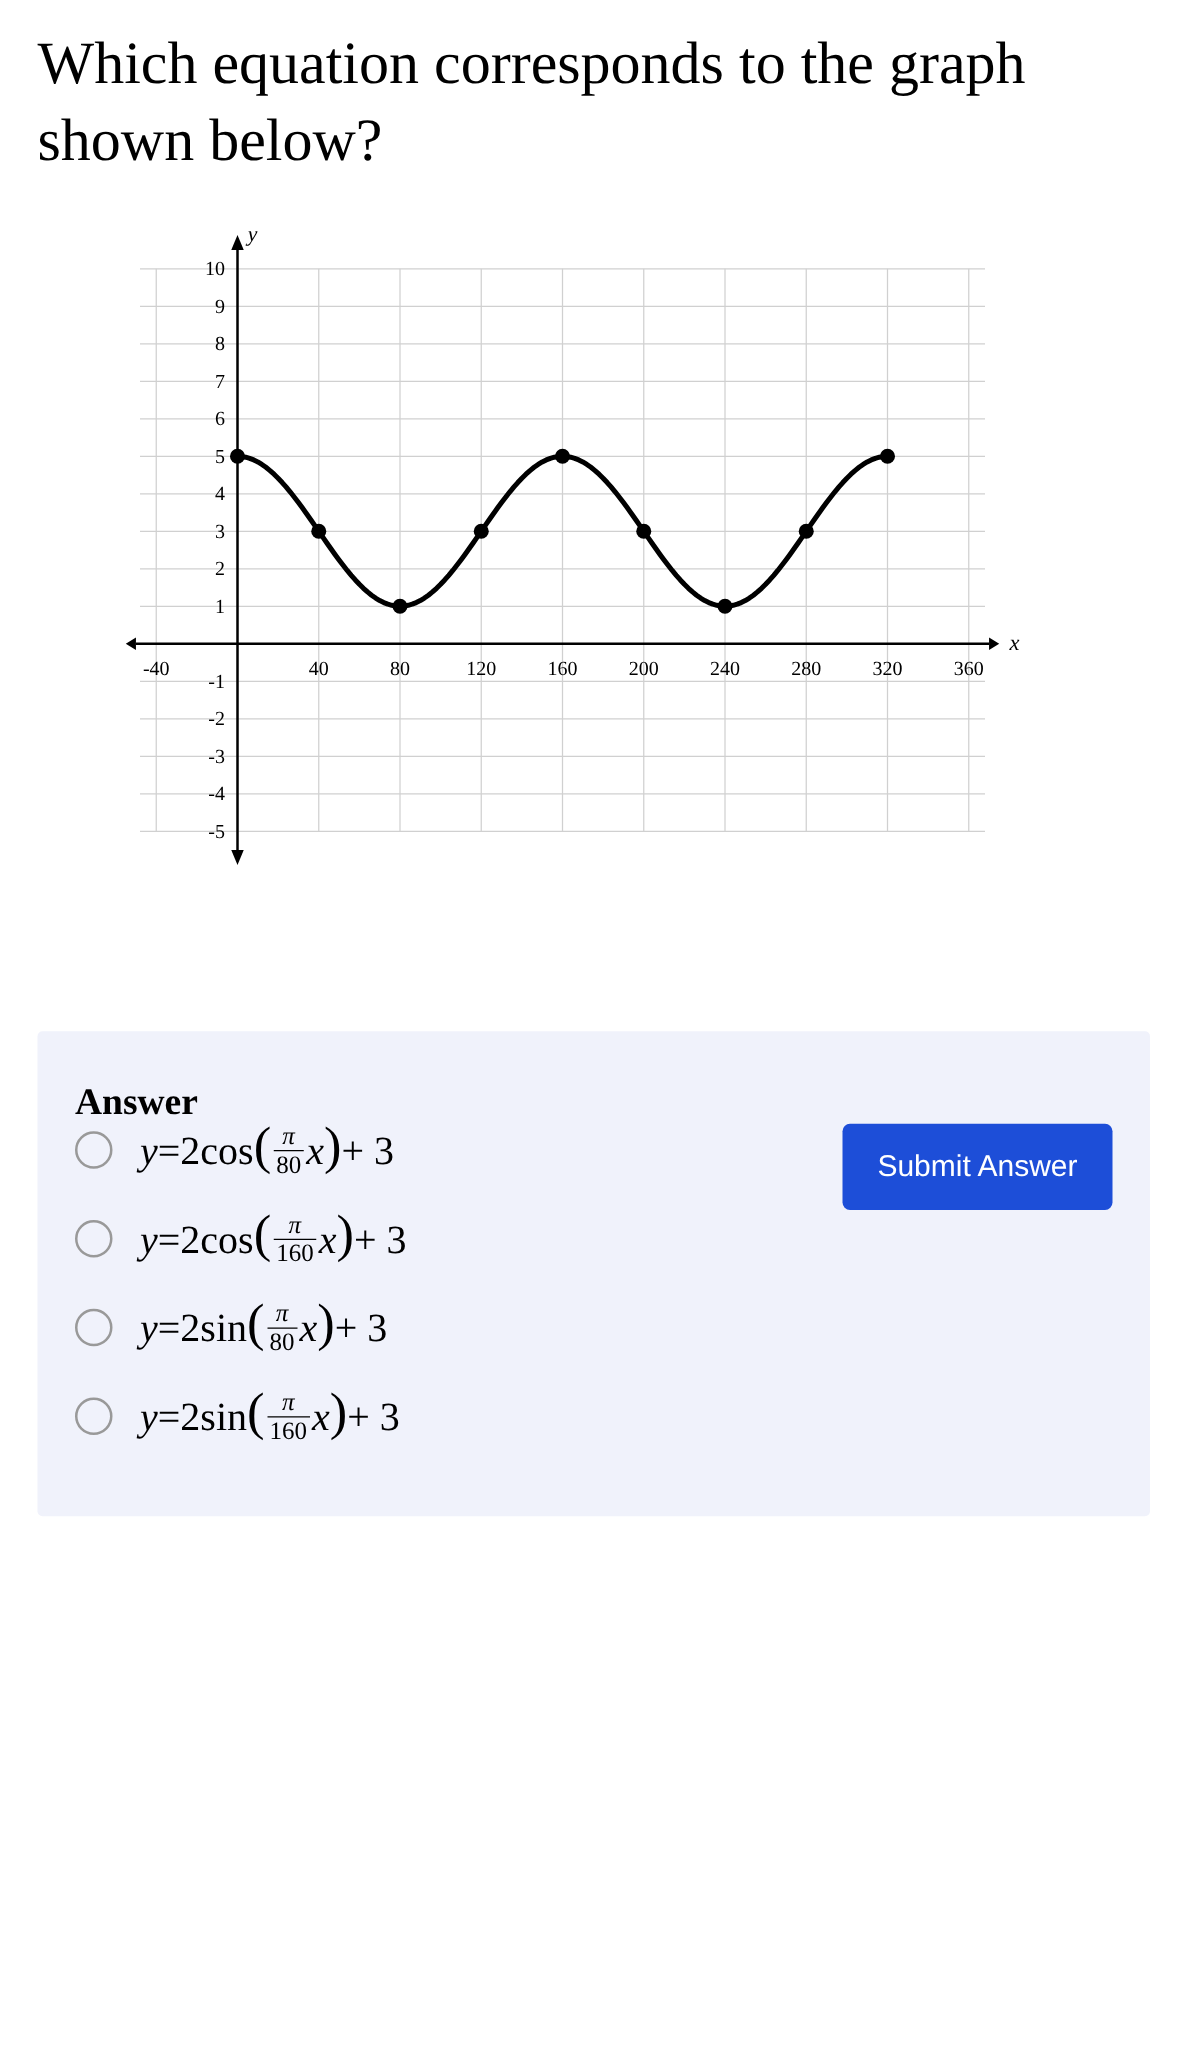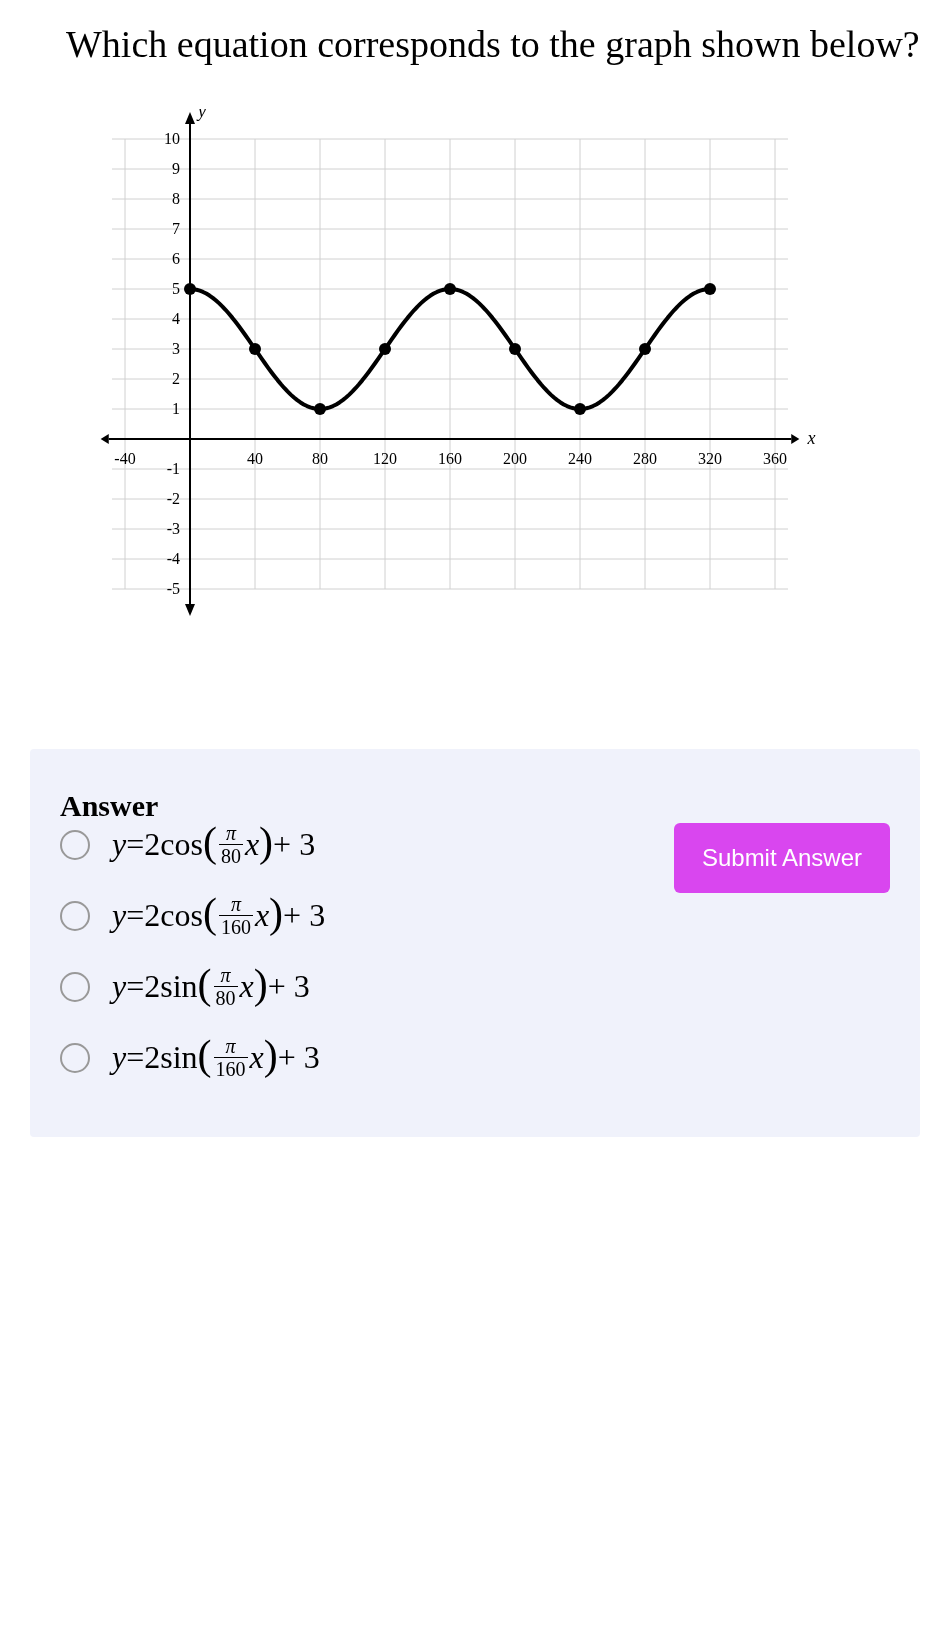--- a/index.html
+++ b/index.html
@@ -4,24 +4,23 @@
 <style>
   * { box-sizing: border-box; margin: 0; padding: 0; }
   body {
     font-family: Georgia, 'Times New Roman', serif;
     background: #fff;
     width: 950px;
     padding: 20px 30px;
     color: #000;
   }
   .question {
-    font-size: 38px;
+    font-size: 48px;
     line-height: 1.3;
     margin-bottom: 40px;
-    margin-left: 36px;
   }
   .chart-container {
     margin-left: 30px;
     margin-bottom: 80px;
   }
   svg { display: block; }
   .answer-panel {
     background: #f0f2fb;
     padding: 40px 30px 30px 30px;
     border-radius: 4px;
@@ -72,21 +71,21 @@
   .frac .num { padding: 0 2px 1px 2px; }
   .frac .den { border-top: 1.5px solid #000; padding: 1px 2px 0 2px; }
   .paren-l, .paren-r {
     font-size: 42px;
     font-weight: 300;
     line-height: 0.8;
     position: relative;
     top: -2px;
   }
   .submit-btn {
-    background: #d946ef;
+    background: #1d4ed8;
     color: #fff;
     font-family: Arial, sans-serif;
     font-size: 24px;
     padding: 18px 28px;
     border: none;
     border-radius: 6px;
     line-height: 1.4;
     cursor: pointer;
     text-align: left;
   }

